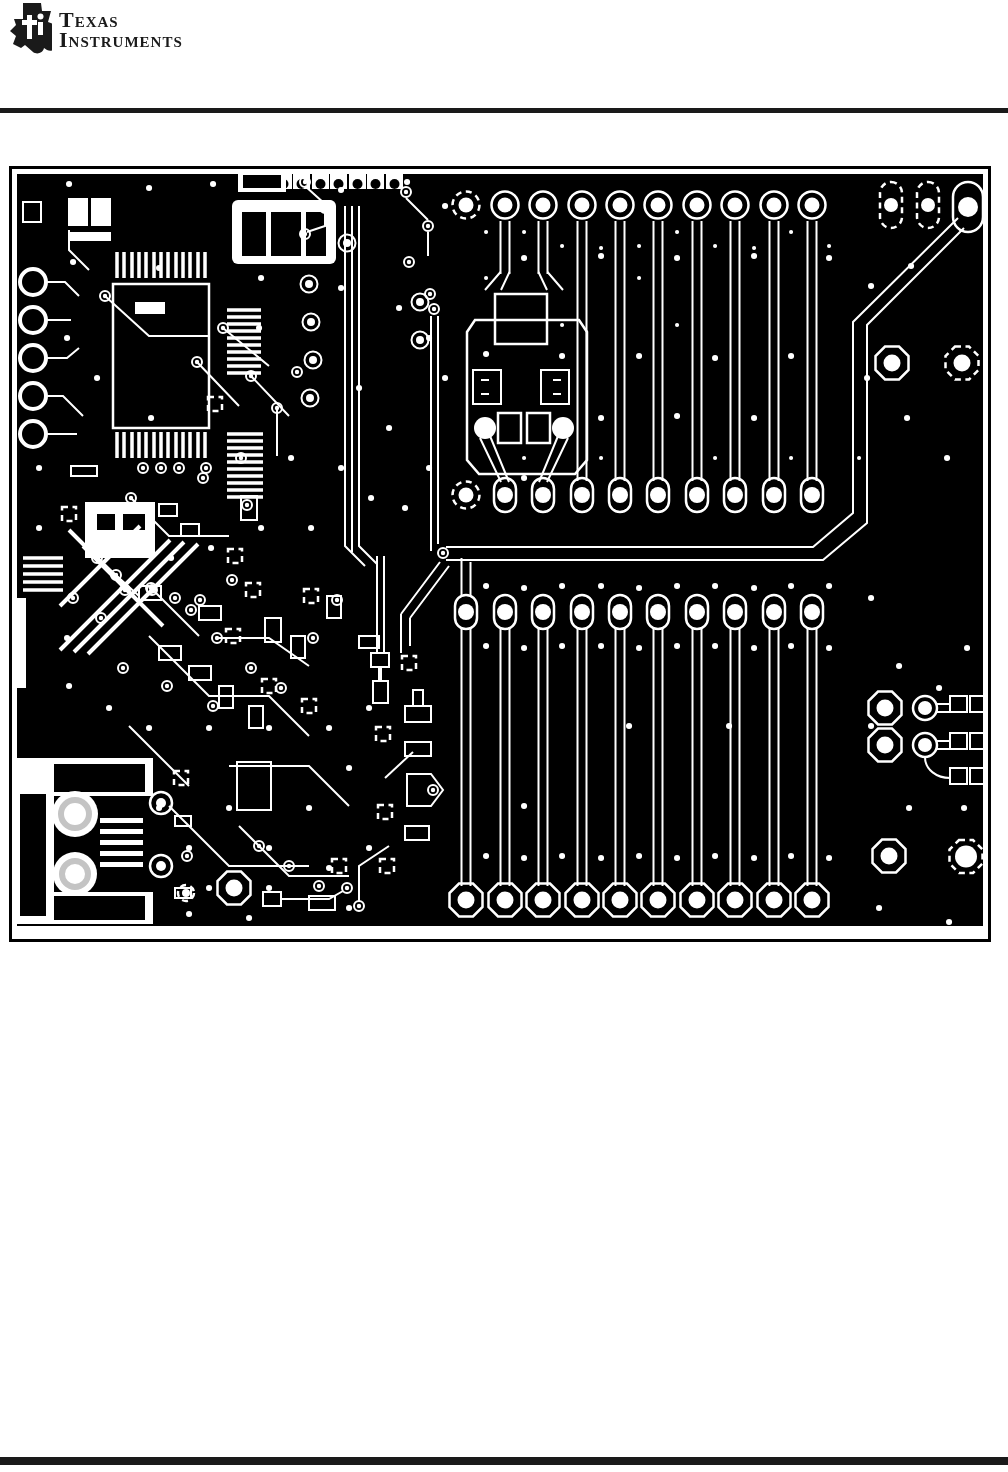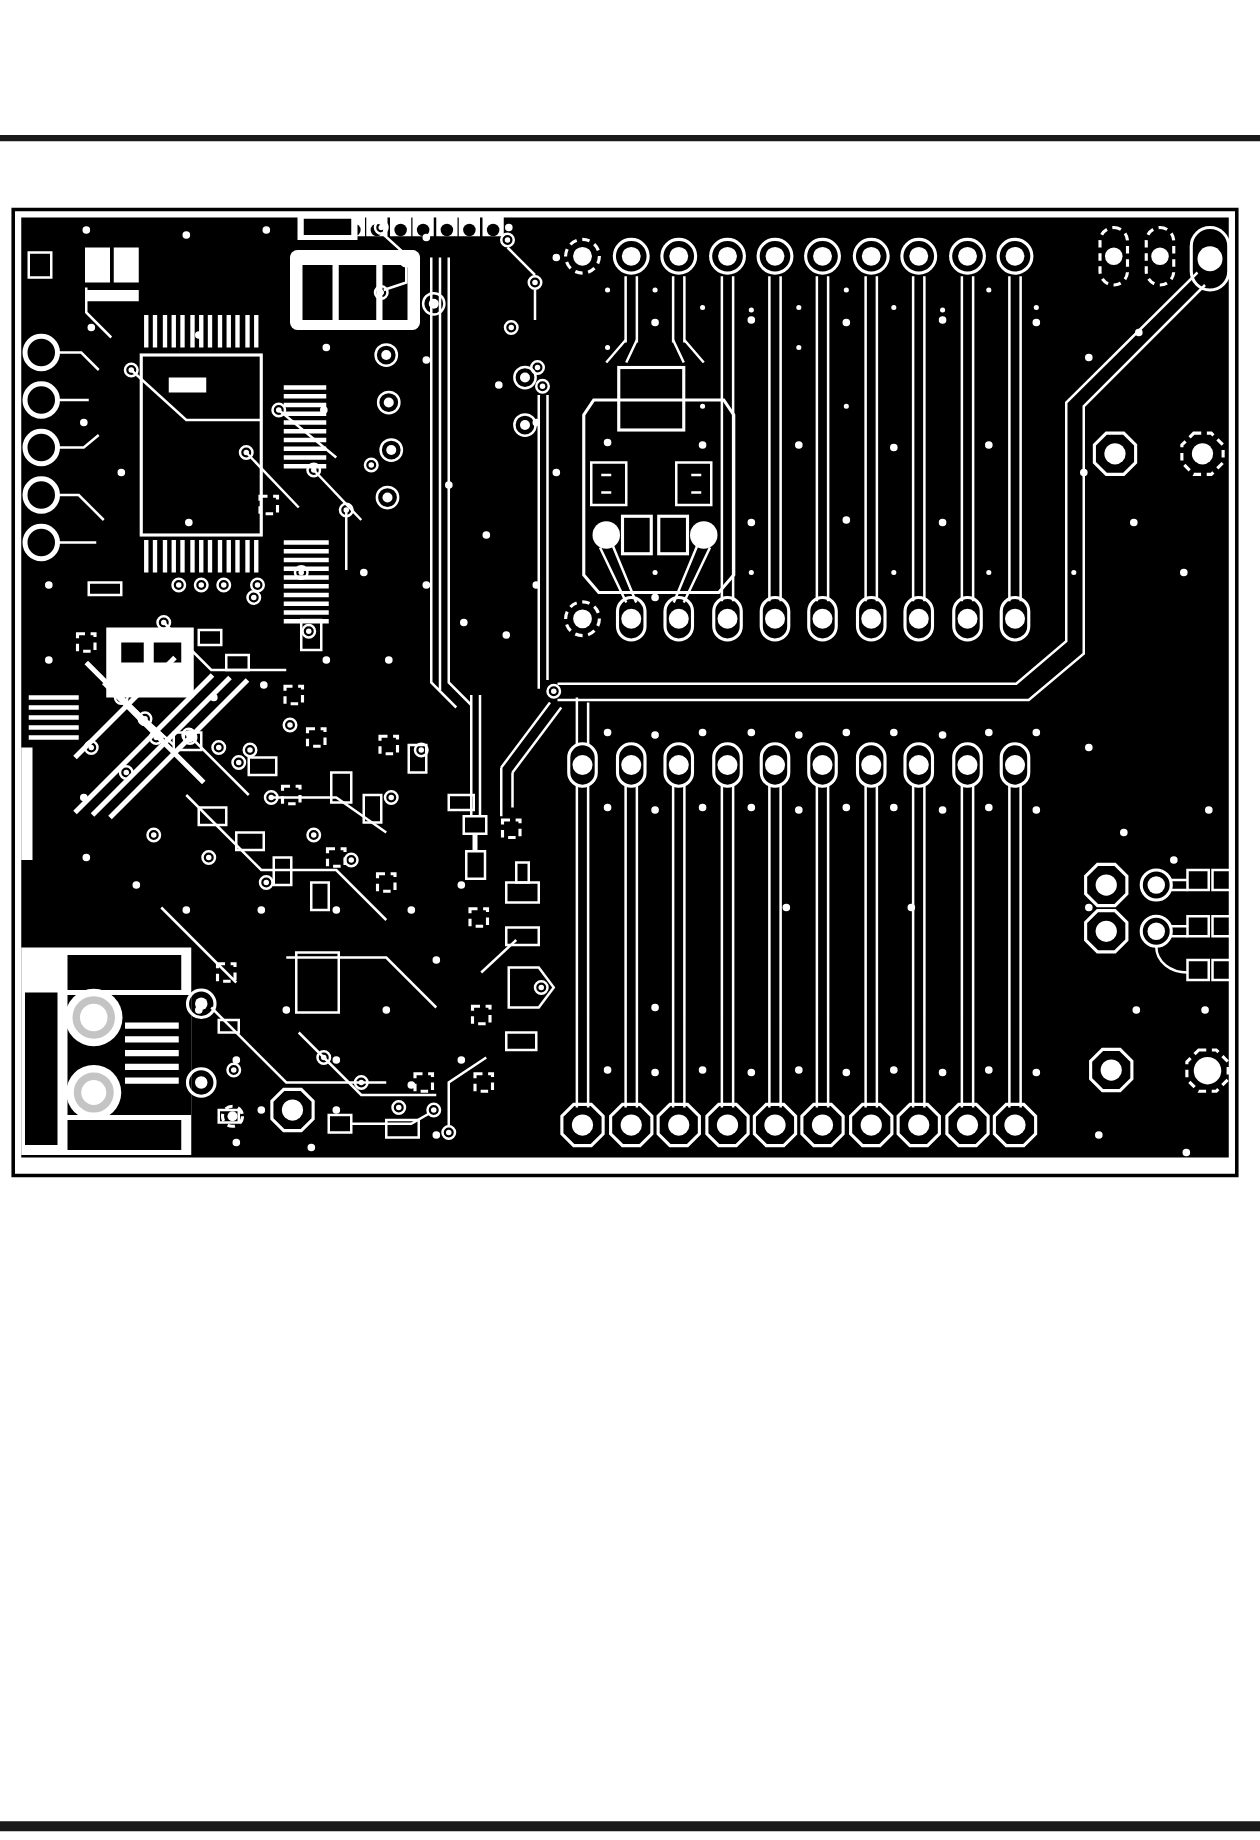--- a/index.html
+++ b/index.html
@@ -26,20 +26,33 @@
   .d{fill:none;stroke:var(--trace);stroke-width:2.5;stroke-dasharray:6 4.5;}
   .bars{fill:none;stroke:var(--trace);stroke-width:3.5;}
   .dots{fill:none;stroke:var(--trace);stroke-width:6;stroke-linecap:round;}
   .dots2{fill:none;stroke:var(--trace);stroke-width:4;stroke-linecap:round;}
 </style>
 </head>
 <body>
 
 <div class="page">
 
+  <div class="header">
+    <svg class="ti-bug" viewBox="0 0 44 54" aria-hidden="true">
+      <path fill="#1a1a1a" d="M15,1 h18 l1,8 h9 l-3,11 c8,2 13,8 12,14 l-3,10 c-1,4 -6,6 -10,4 l-3,-2 c-1,5 -7,7 -11,4 l-8,-7 -4,3 -8,-4 3,-8 -6,-5 6,-6 -2,-6 h9 z"></path>
+      <rect x="19" y="13" width="5" height="24" fill="#fff"></rect>
+      <rect x="14" y="18" width="15" height="5" fill="#fff"></rect>
+      <rect x="30" y="20" width="5" height="13" fill="#fff"></rect>
+      <circle cx="32.5" cy="14.5" r="3" fill="#fff"></circle>
+    </svg>
+    <div class="logo-text">
+      <div class="logo-line">Texas</div>
+      <div class="logo-line">Instruments</div>
+    </div>
+  </div>
 
   <div class="header-rule"></div>
 
   <div class="figure-wrap">
   <svg viewBox="0 0 982 776" width="982" height="776">
     <defs>
       <g id="padring">
             <circle r="13.5" class="o"></circle>
             <circle r="7.5" class="fw"></circle>
           </g>

